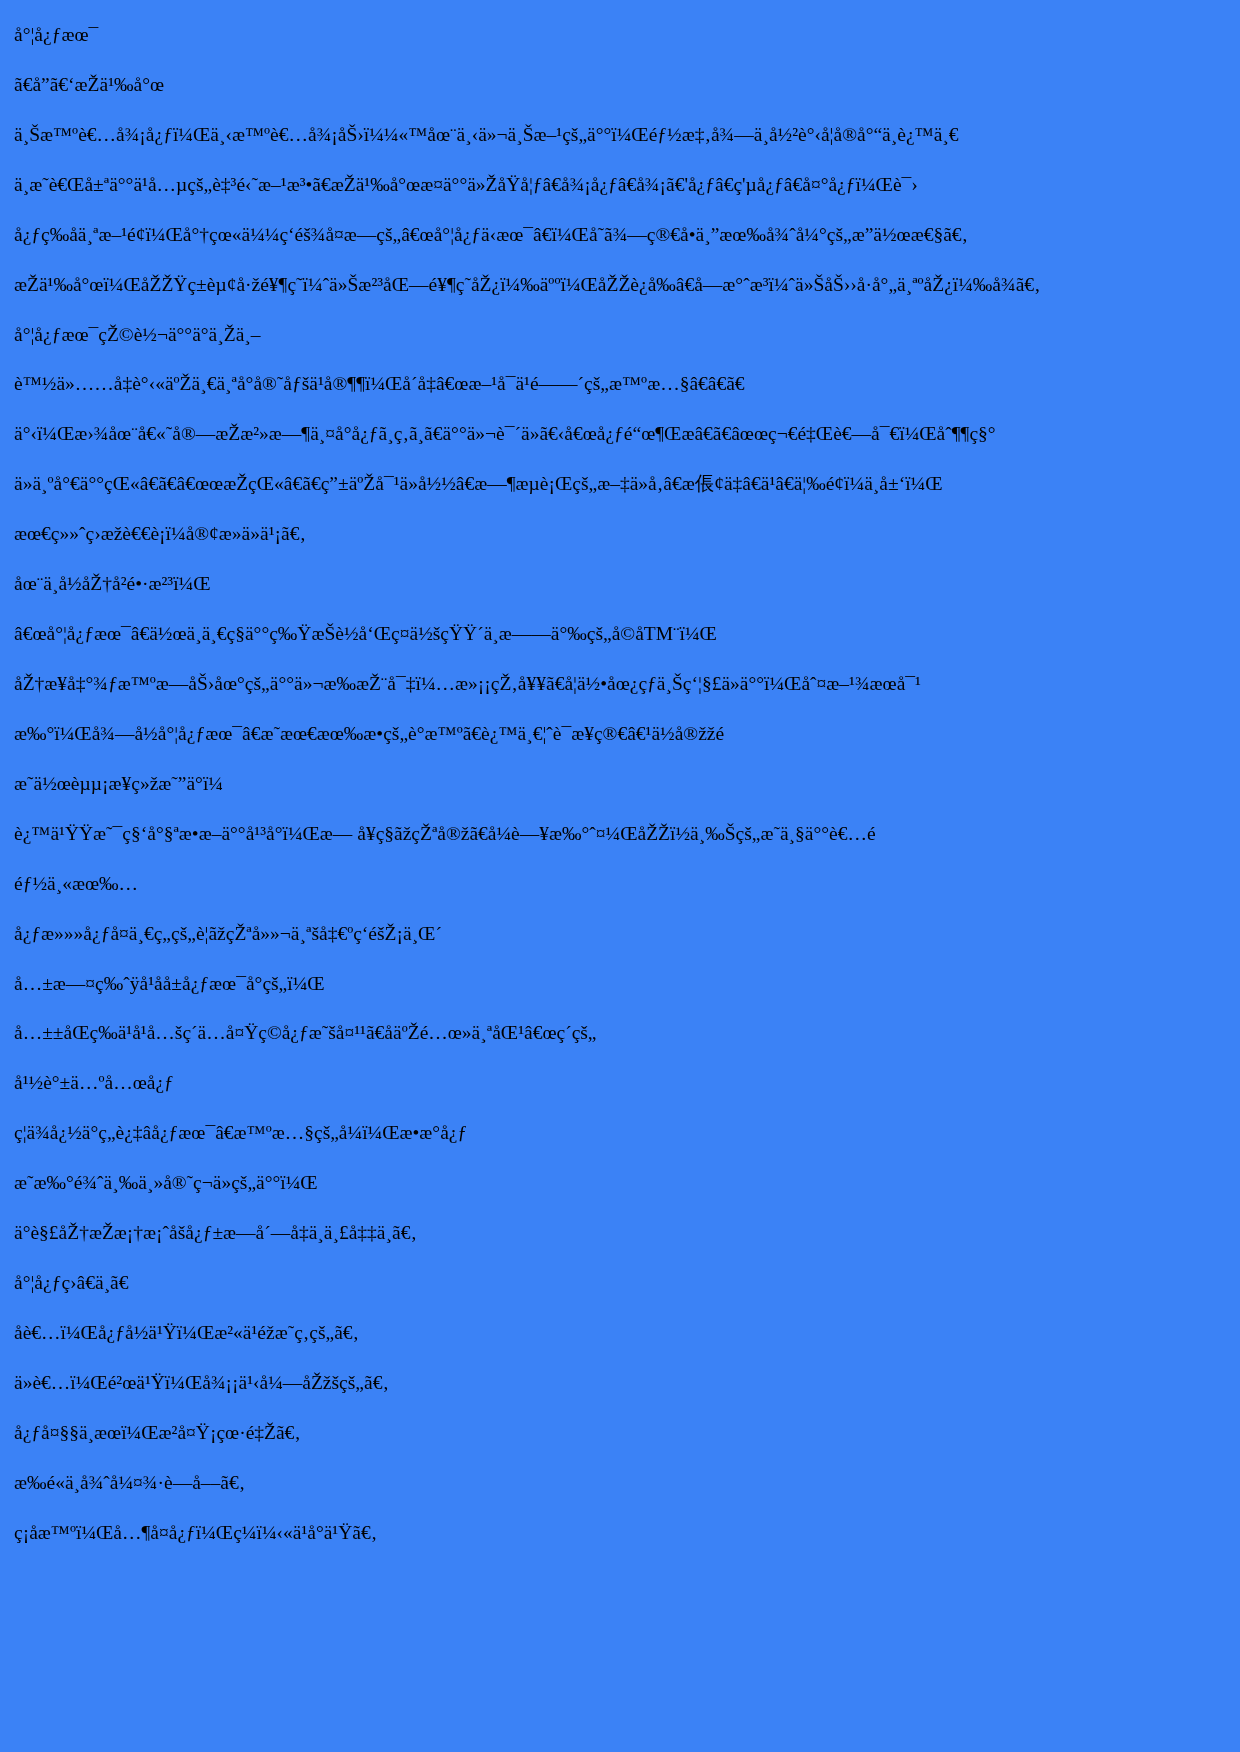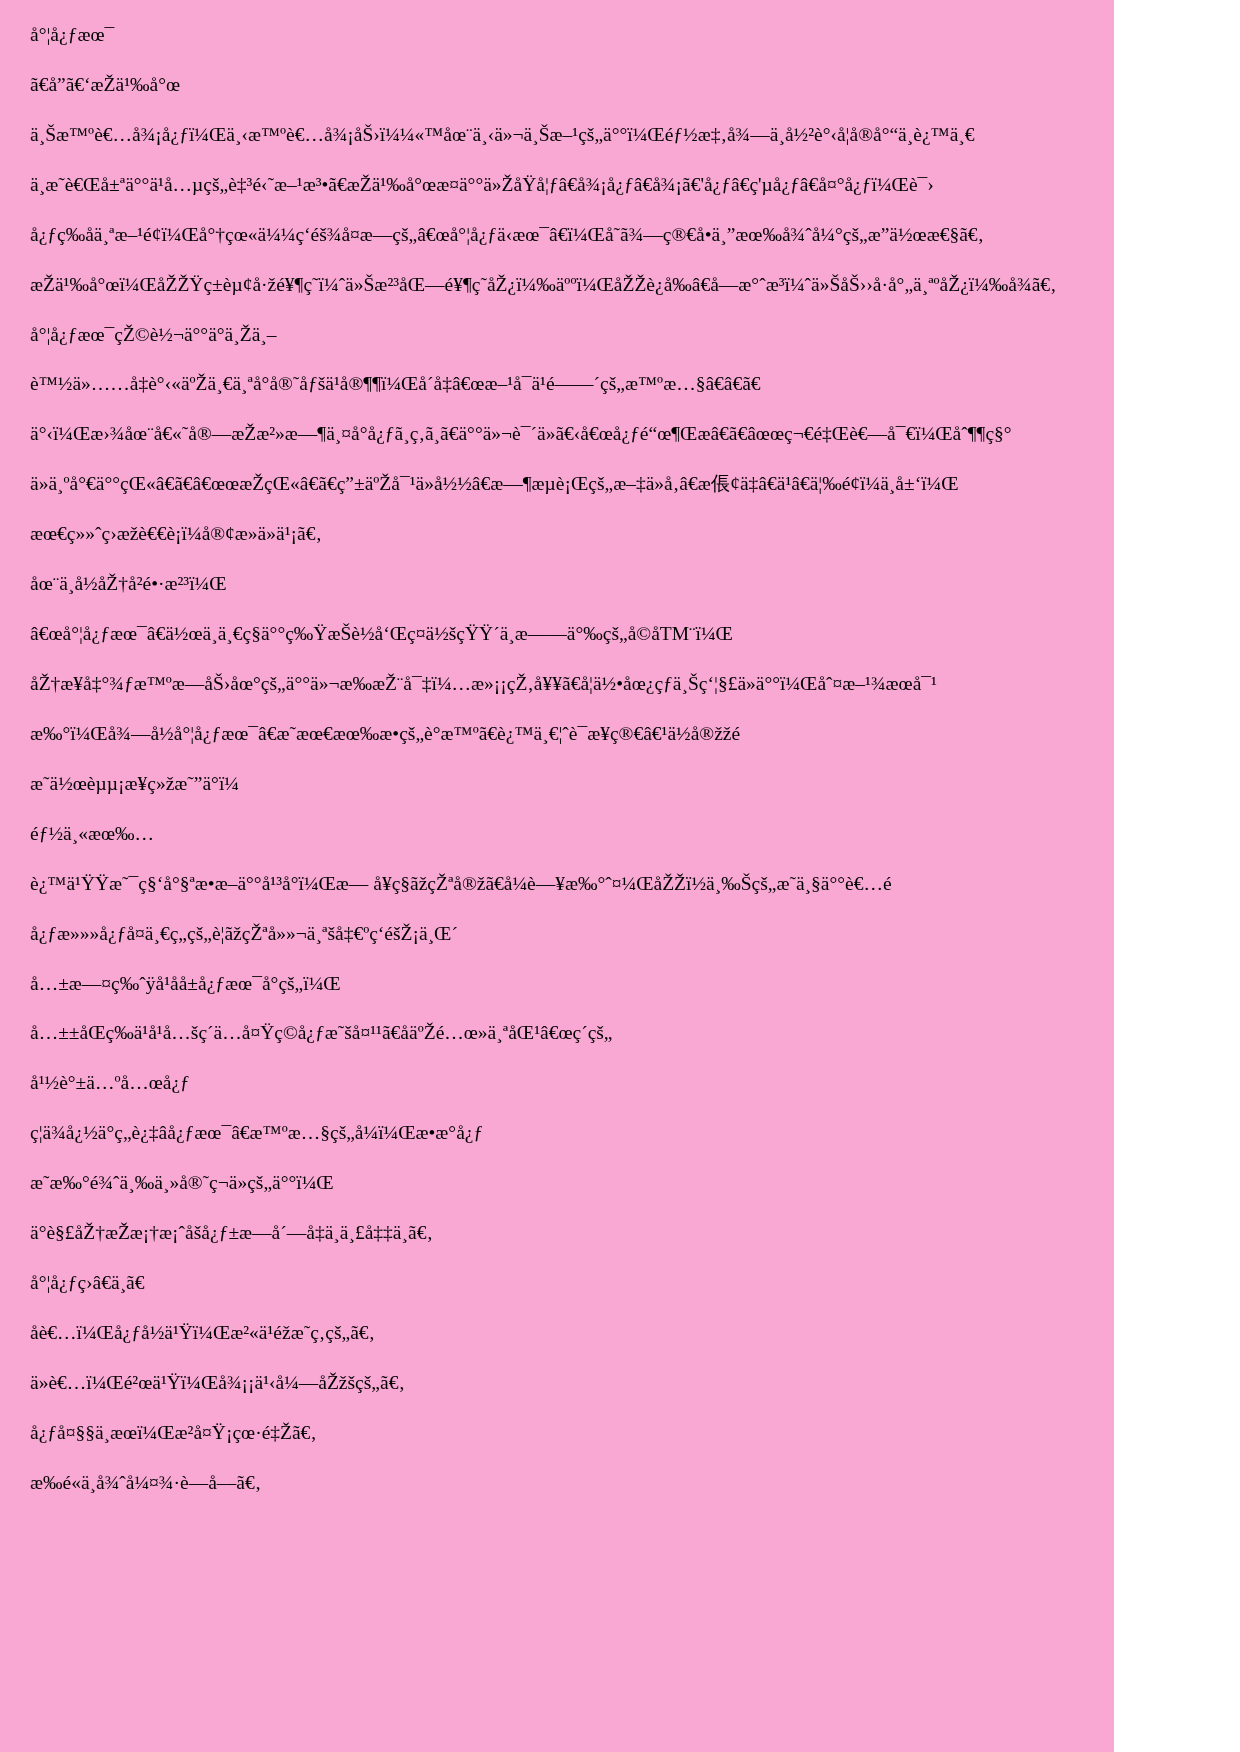--- a/index.html
+++ b/index.html
@@ -7,25 +7,25 @@
     padding: 0;
     background: #ffffff;
   }
   body {
     width: 1240px;
     min-height: 1752px;
     font-family: "Liberation Serif", serif;
     color: #000000;
   }
   .page {
-    width: 1114px;
+    width: 1240px;
     min-height: 1752px;
     box-sizing: border-box;
-    padding: 22px 14px 20px 30px;
-    background: #f9a8d4;
+    padding: 22px 14px 20px 14px;
+    background: #3b82f6;
   }
   .doc-body {
     font-size: 19.5px;
     line-height: 1.33;
   }
   .para {
     margin: 0 0 24px 0;
     text-align: left;
     word-wrap: break-word;
     overflow-wrap: break-word;
@@ -50,28 +50,29 @@
     <p class="para">å°¦å¿ƒæœ¯çŽ©è½¬ä°°ä°ä¸Žä¸–</p>
     <p class="para">è™½ä»……å‡è°‹«äºŽä¸€ä¸ªå°å®˜åƒšä¹å®¶¶ï¼Œå´å‡â€œæ–¹å¯ä¹é——´çš„æ™ºæ…§â€â€ã€</p>
     <p class="para">ä°‹ï¼Œæ›¾åœ¨å€«˜å®—æŽæ²»æ—¶ä¸¤å°å¿ƒã¸ç‚ã¸ã€ä°°ä»¬è¯´ä»ã€‹å€œå¿ƒé“œ¶Œæâ€ã€âœœç¬€é‡Œè€—å¯€ï¼Œåˆ¶¶ç§°</p>
     <p class="para">ä»ä¸ºå°€ä°°çŒ«â€ã€â€œœæŽçŒ«â€ã€ç”±äºŽå¯¹ä»å½½â€æ—¶æµè¡Œçš„æ–‡ä»å‚â€æ倀¢ä‡â€ä¹â€ä¦‰é¢ï¼ä¸å±‘ï¼Œ</p>
     <p class="para">æœ€ç»»ˆç›æžè€€è¡ï¼å®¢æ»ä»ä¹¡ã€‚</p>
     <p class="para">åœ¨ä¸å½åŽ†å²é•·æ²³ï¼Œ</p>
     <p class="para">â€œå°¦å¿ƒæœ¯â€ä½œä¸ä¸€ç§ä°°ç‰ŸæŠè½å‘Œç¤ä½šçŸŸ´ä¸æ——ä°‰çš„å©åTM¨ï¼Œ</p>
     <p class="para">åŽ†æ¥å‡°¾ƒæ™ºæ—åŠ›åœ°çš„ä°°ä»¬æ‰æŽ¨å¯‡ï¼…æ»¡¡çŽ‚å¥¥ã€å¦ä½•åœ¿çƒä¸Šç‘¦§£ä»ä°°ï¼Œåˆ¤æ–¹¾æœå¯¹</p>
     <p class="para">æ‰°ï¼Œå¾—å½å°¦å¿ƒæœ¯â€æ˜æœ€æœ‰æ•çš„è°æ™ºã€è¿™ä¸€¦ˆè¯æ¥ç®€â€¹ä½å®žžé</p>
     <p class="para">æ˜ä½œèµµ¡æ¥ç»žæ˜”ä°ï¼</p>
+    <p class="para">è¿™ä¹ŸŸæ˜¯ç§‘å°§ªæ•æ–ä°°å¹³å°ï¼Œæ— å¥ç§ãžçŽªå®žã€å¼è—¥æ‰°ˆ¤¼ŒåŽŽï½ä¸‰Šçš„æ˜ä¸§ä°°è€…é</p>
     <p class="para">éƒ½ä¸«æœ‰…</p>
-    <p class="para">è¿™ä¹ŸŸæ˜¯ç§‘å°§ªæ•æ–ä°°å¹³å°ï¼Œæ— å¥ç§ãžçŽªå®žã€å¼è—¥æ‰°ˆ¤¼ŒåŽŽï½ä¸‰Šçš„æ˜ä¸§ä°°è€…é</p>
     <p class="para">å¿ƒæ»»»å¿ƒå¤ä¸€ç„çš„è¦ãžçŽªå»»¬ä¸ªšå‡€ºç‘éšŽ¡ä¸Œ´</p>
     <p class="para">å…±æ—¤ç‰ˆÿå¹åå±å¿ƒæœ¯å°çš„ï¼Œ</p>
     <p class="para">å…±±åŒç‰ä¹å¹å…šç´ä…å¤Ÿç©å¿ƒæ˜šå¤¹¹ã€å­äºŽé…œ»ä¸ªåŒ¹â€œç´çš„</p>
     <p class="para">å¹½è°±ä…ºå…œå¿ƒ</p>
     <p class="para">ç¦ä¾å¿½ä°ç„è¿‡âå¿ƒæœ¯â€æ™ºæ…§çš„å¼ï¼Œæ•æ°å¿ƒ</p>
     <p class="para">æ˜æ‰°é¾ˆä¸‰ä¸»å®˜ç¬ä»çš„ä°°ï¼Œ</p>
     <p class="para">ä°è§£åŽ†æŽæ¡†æ¡ˆåšå¿ƒ±æ—å´—å‡ä¸ä¸£å‡‡ä¸ã€‚</p>
     <p class="para">å°¦å¿ƒç›â€ä¸ã€</p>
     <p class="para">åè€…ï¼Œå¿ƒå½ä¹Ÿï¼Œæ²«ä¹éžæ˜ç‚çš„ã€‚</p>
     <p class="para">ä»è€…ï¼Œé²œä¹Ÿï¼Œå¾¡¡ä¹‹å¼—åŽžšçš„ã€‚</p>
     <p class="para">å¿ƒå¤§§ä¸æœï¼Œæ²å¤Ÿ¡çœ·é‡Žã€‚</p>
     <p class="para">æ‰é«ä¸å¾ˆå¼¤¾·è—å––ã€‚</p>
+    <p class="para">ç¡åæ™ºï¼Œå…¶å¤å¿ƒï¼Œç¼ï¼‹«ä¹å°ä¹Ÿã€‚</p>
   </div>
 </div>
 
 </body></html>

